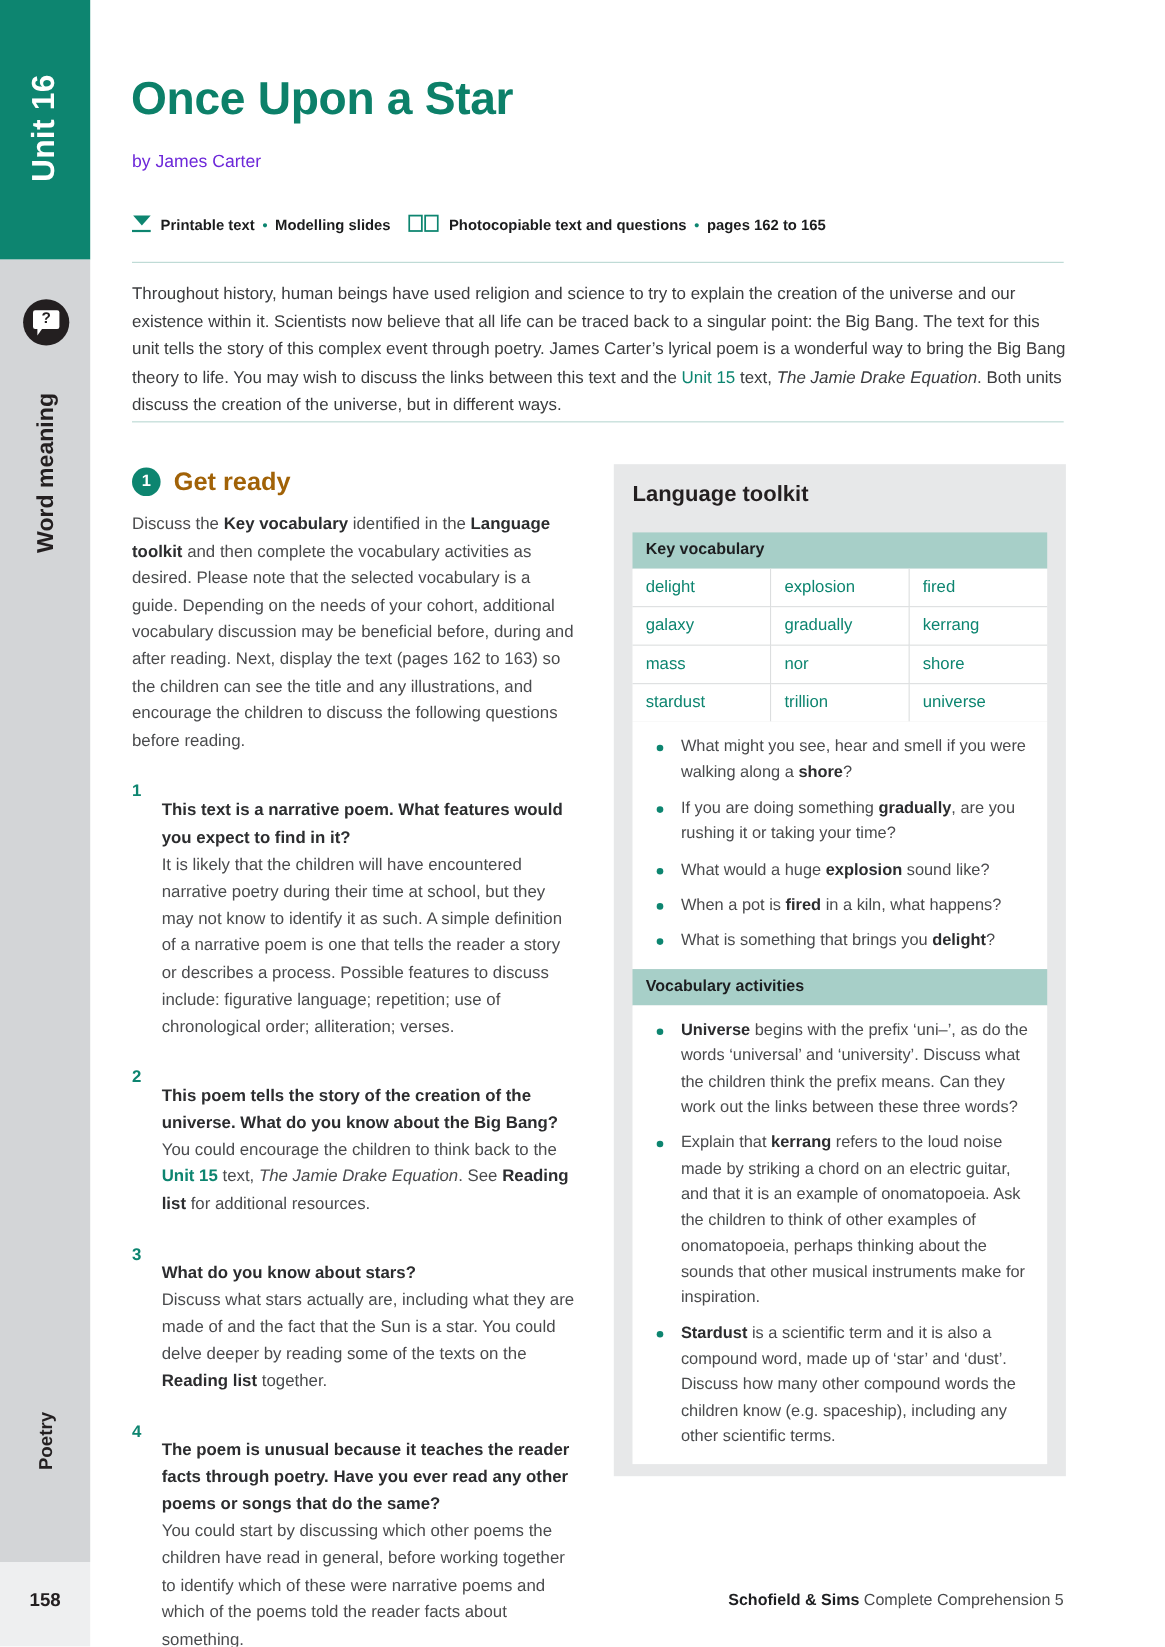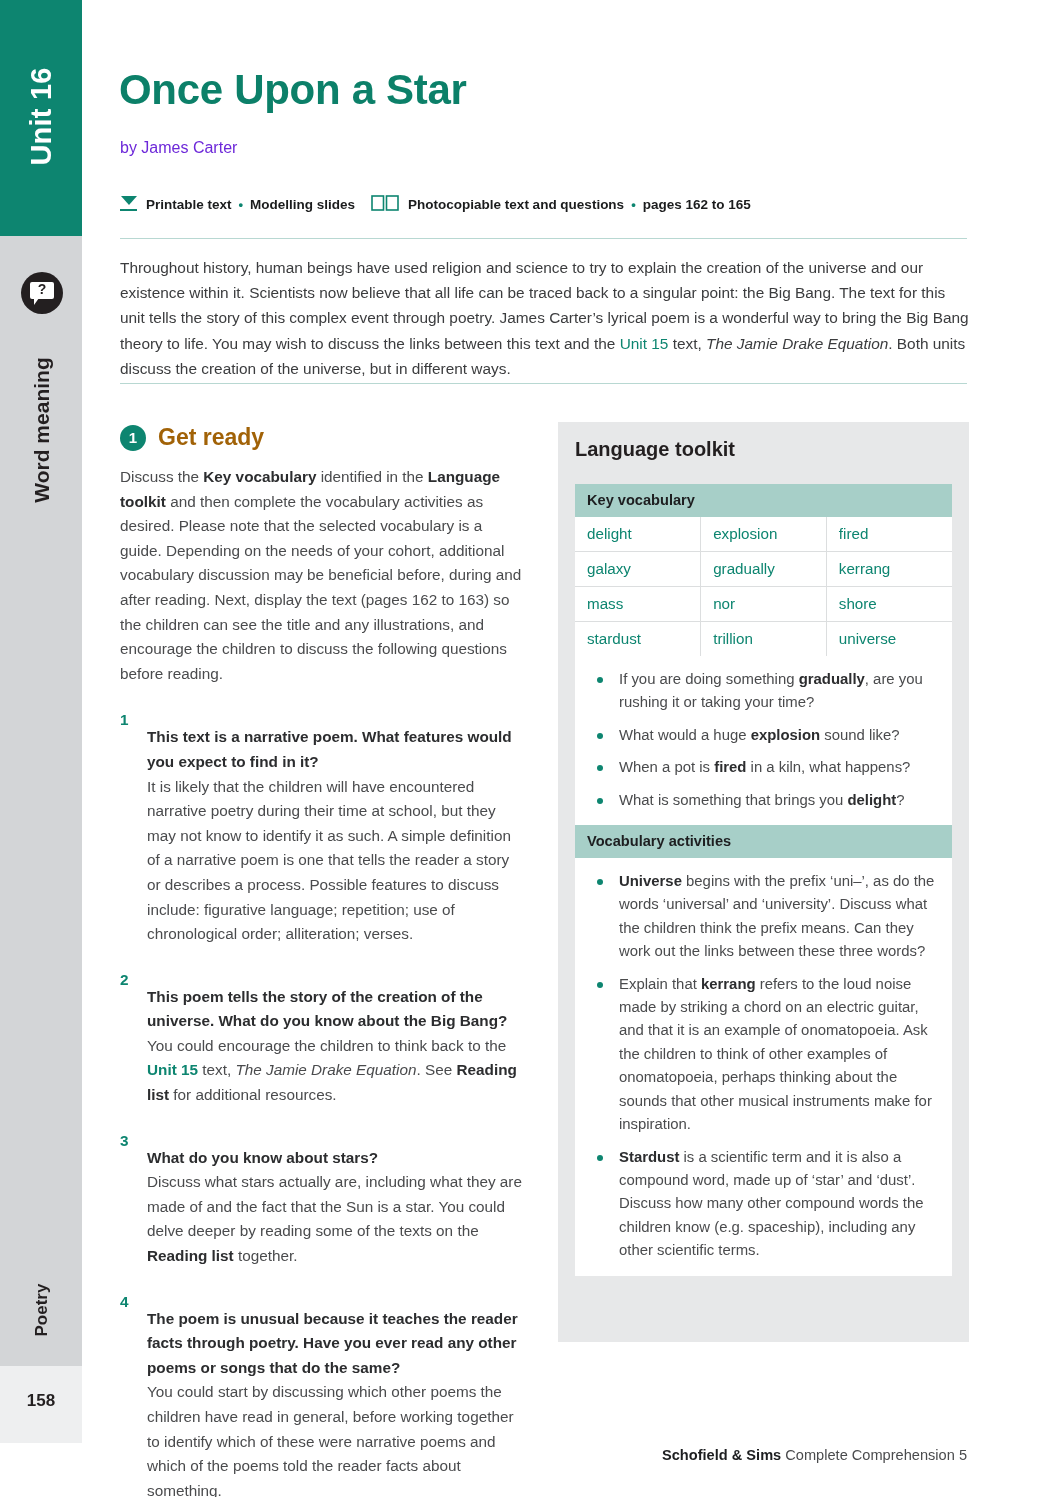--- a/index.html
+++ b/index.html
@@ -52,21 +52,21 @@
     position: absolute; left: -58px; top: 182px; width: 200px;
     transform: rotate(-90deg); transform-origin: center center;
     text-align: center; color: #231f20; font-size: 21px; font-weight: bold;
   }
   .rail-label-poetry {
     position: absolute; left: -36px; top: 1064px; width: 156px;
     transform: rotate(-90deg); transform-origin: center center;
     text-align: center; color: #231f20; font-size: 17px; font-weight: bold;
   }
   .rail-foot {
-    position: absolute; left: 0; top: 1366px; width: 82px; height: 77px;
+    position: absolute; left: 0; top: 1420px; width: 82px; height: 77px;
     background: #eeeff0;
   }
   .rail-foot span {
     position: absolute; left: 0; top: 25px; width: 82px; text-align: center;
     color: #231f20; font-size: 17px; font-weight: bold;
   }
 
   
   .title {
     position: absolute; left: 119px; top: 66px;
@@ -291,20 +291,21 @@
         <tr>
           <td>stardust</td>
           <td>trillion</td>
           <td>universe</td>
         </tr>
       </tbody>
         </table>
 
       <div class="whitebox">
         <ul class="bullets">
+          <li><span>What might you see, hear and smell if you were walking along a </span><b>shore</b><span>?</span></li>
           <li><span>If you are doing something </span><b>gradually</b><span>, are you rushing it or taking your time?</span></li>
           <li><span>What would a huge </span><b>explosion</b><span> sound like?</span></li>
           <li><span>When a pot is </span><b>fired</b><span> in a kiln, what happens?</span></li>
           <li><span>What is something that brings you </span><b>delight</b><span>?</span></li>
         </ul>
       </div>
 
       <div class="bar">Vocabulary activities</div>
       <div class="whitebox">
         <ul class="bullets">

